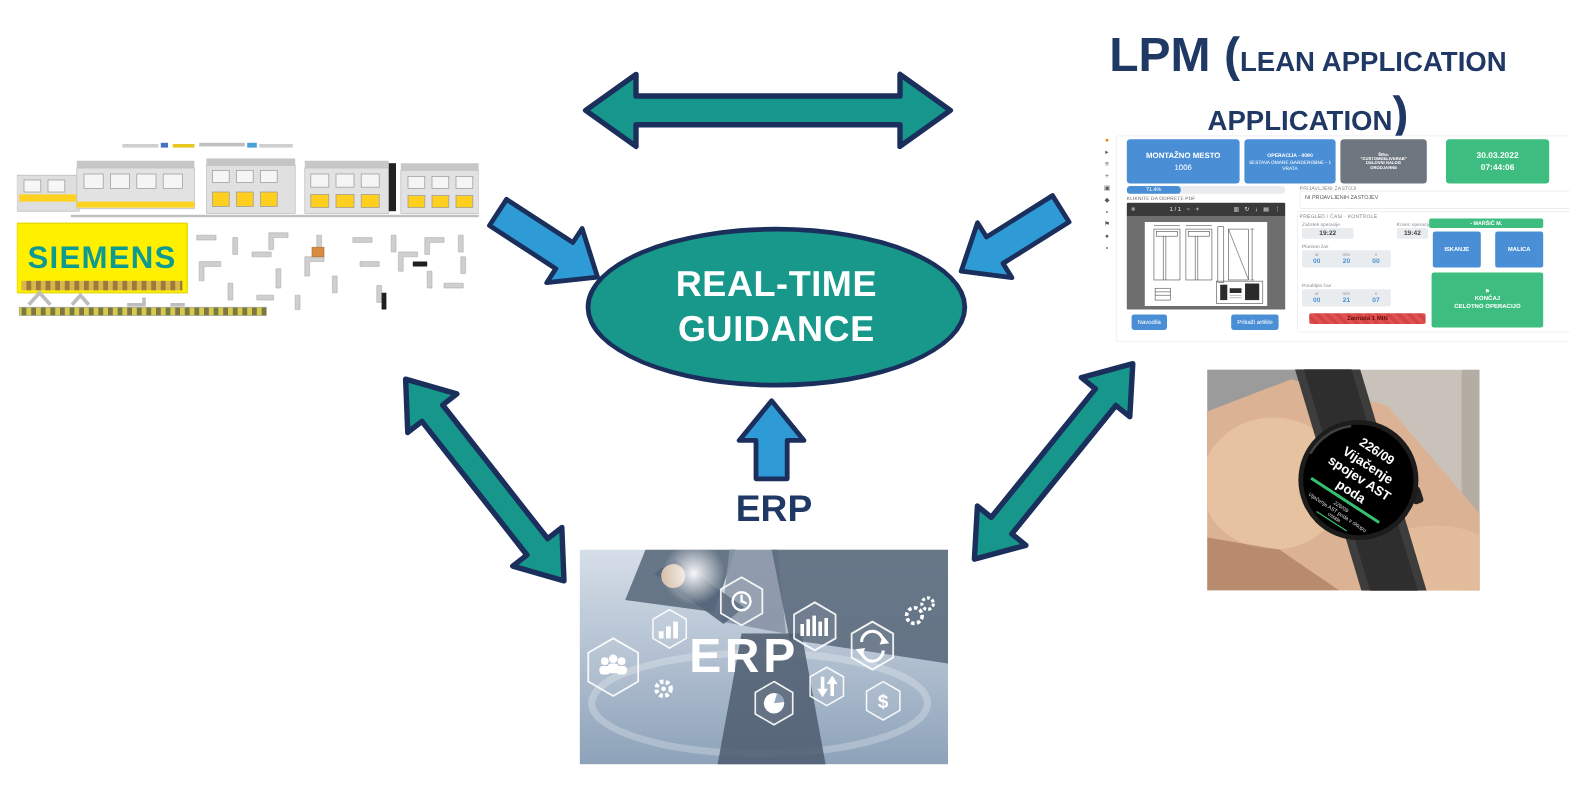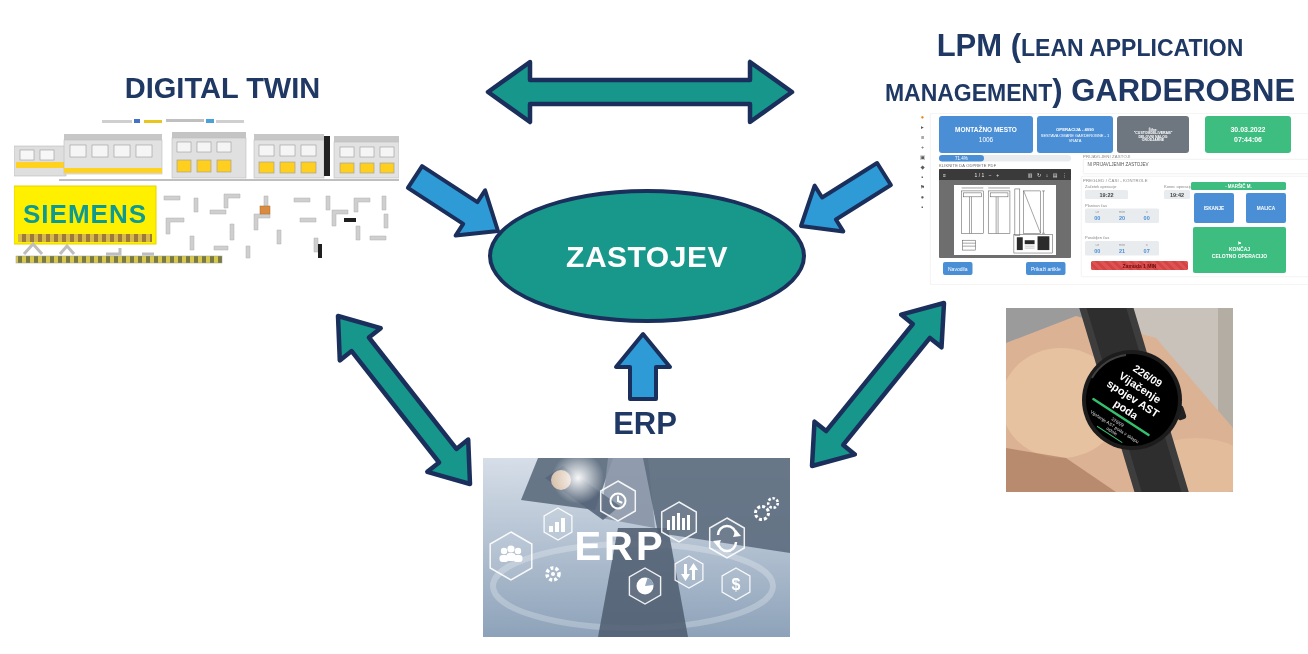--- a/index.html
+++ b/index.html
@@ -46,33 +46,32 @@
   .workerbar{position:absolute;left:546px;top:140px;width:190px;height:16px;background:#3DBE80;border-radius:3px;color:#fff;font-size:9px;font-weight:bold;display:flex;align-items:center;justify-content:center}
   .bigbtn{position:absolute;width:80px;height:60px;background:#4A8FD6;border-radius:4px;color:#fff;font-size:9.5px;font-weight:bold;display:flex;align-items:center;justify-content:center}
   .redbar{position:absolute;left:346px;top:298px;width:194px;height:18px;border-radius:3px;
     background:repeating-linear-gradient(45deg,#e05252 0 6px,#d34444 6px 12px);
     color:#6b0f0f;font-size:10px;font-weight:bold;display:flex;align-items:center;justify-content:center}
   .finishbtn{position:absolute;left:550px;top:230px;width:186px;height:92px;background:#3DBE80;border-radius:4px;color:#fff;
     display:flex;flex-direction:column;align-items:center;justify-content:center;font-size:10px;font-weight:bold;line-height:14px}
   .finishbtn .ico{font-size:9px;line-height:10px}
   
   .lpm-line{line-height:40px}
-  .lpm-line .big{font-size:31px}
+  .lpm-line .big{font-size:40px}
   .lpm-line .smallcaps{font-size:23px}
 </style>
 </head>
 <body>
 
 <div id="canvas">
 
-  <div class="hdg" style="left:60px;top:72px;width:325px;font-size:29px">DIGITAL TWIN</div>
 
   <div class="hdg" style="left:872px;top:26px;width:436px">
     <div class="lpm-line"><span class="big">LPM (</span><span class="smallcaps">LEAN APPLICATION</span></div>
-    <div class="lpm-line"><span class="smallcaps">MANAGEMENT</span><span class="big">) GARDEROBNE</span></div>
+    <div class="lpm-line"><span class="smallcaps">APPLICATION</span><span class="big">) GARDEROBNE</span></div>
   </div>
 
   <div class="hdg" style="left:585px;top:406px;width:120px;font-size:31px">ERP</div>
 
   <svg class="abs" style="left:14px;top:118px" width="385" height="150" viewBox="0 0 385 150">
     <defs>
       <pattern id="speck" width="8" height="8" patternUnits="userSpaceOnUse">
         <rect width="4" height="8" fill="#9c7a3c"></rect>
           <rect x="4" width="4" height="8" fill="#d8b84a"></rect>
       </pattern>
@@ -167,21 +166,22 @@
     <g>
       <path d="M10 136 l9,-10 l9,10" fill="none" stroke="#bdbdbd" stroke-width="3"></path>
       <path d="M46 136 l7,-8 l7,8" fill="none" stroke="#bdbdbd" stroke-width="3"></path>
       <path d="M92 136 h14 v-6" fill="none" stroke="#bdbdbd" stroke-width="3"></path>
       <path d="M128 136 h12" fill="none" stroke="#bdbdbd" stroke-width="3"></path>
       <rect x="2" y="138" width="206" height="7" fill="url(#railp)" stroke="#9a9a9a" stroke-width=".5"></rect>
     </g>
   </svg>
 
   <div class="center-ellipse">
-    <div>ZASTOJEV</div>
+    <div>REAL-TIME</div>
+    <div>GUIDANCE</div>
   </div>
 
   <svg class="arrows" width="1308" height="654">
     <polygon class="teal-arrow" points="488.0,92.0 530.0,122.0 530.0,104.0 750.0,104.0 750.0,122.0 792.0,92.0 750.0,62.0 750.0,80.0 530.0,80.0 530.0,62.0"></polygon>
     <polygon class="blue-arrow" points="407.9,187.9 463.2,223.9 455.6,235.6 498.0,231.0 485.1,190.4 477.4,202.1 422.1,166.1"></polygon>
     <polygon class="blue-arrow" points="877.1,163.0 822.1,197.5 814.6,185.6 801.0,226.0 843.3,231.4 835.9,219.5 890.9,185.0"></polygon>
     <polygon class="blue-arrow" points="656.0,399.0 656.0,367.0 670.0,367.0 643.0,334.0 616.0,367.0 630.0,367.0 630.0,399.0"></polygon>
     <polygon class="teal-arrow" points="338.0,316.0 339.8,360.4 351.6,351.1 439.1,462.5 427.3,471.8 470.0,484.0 468.2,439.6 456.4,448.9 368.9,337.5 380.7,328.2"></polygon>
     <polygon class="teal-arrow" points="812.0,466.0 854.9,454.4 843.2,444.9 929.9,337.9 941.5,347.3 944.0,303.0 901.1,314.6 912.8,324.1 826.1,431.1 814.5,421.7"></polygon>
   </svg>

